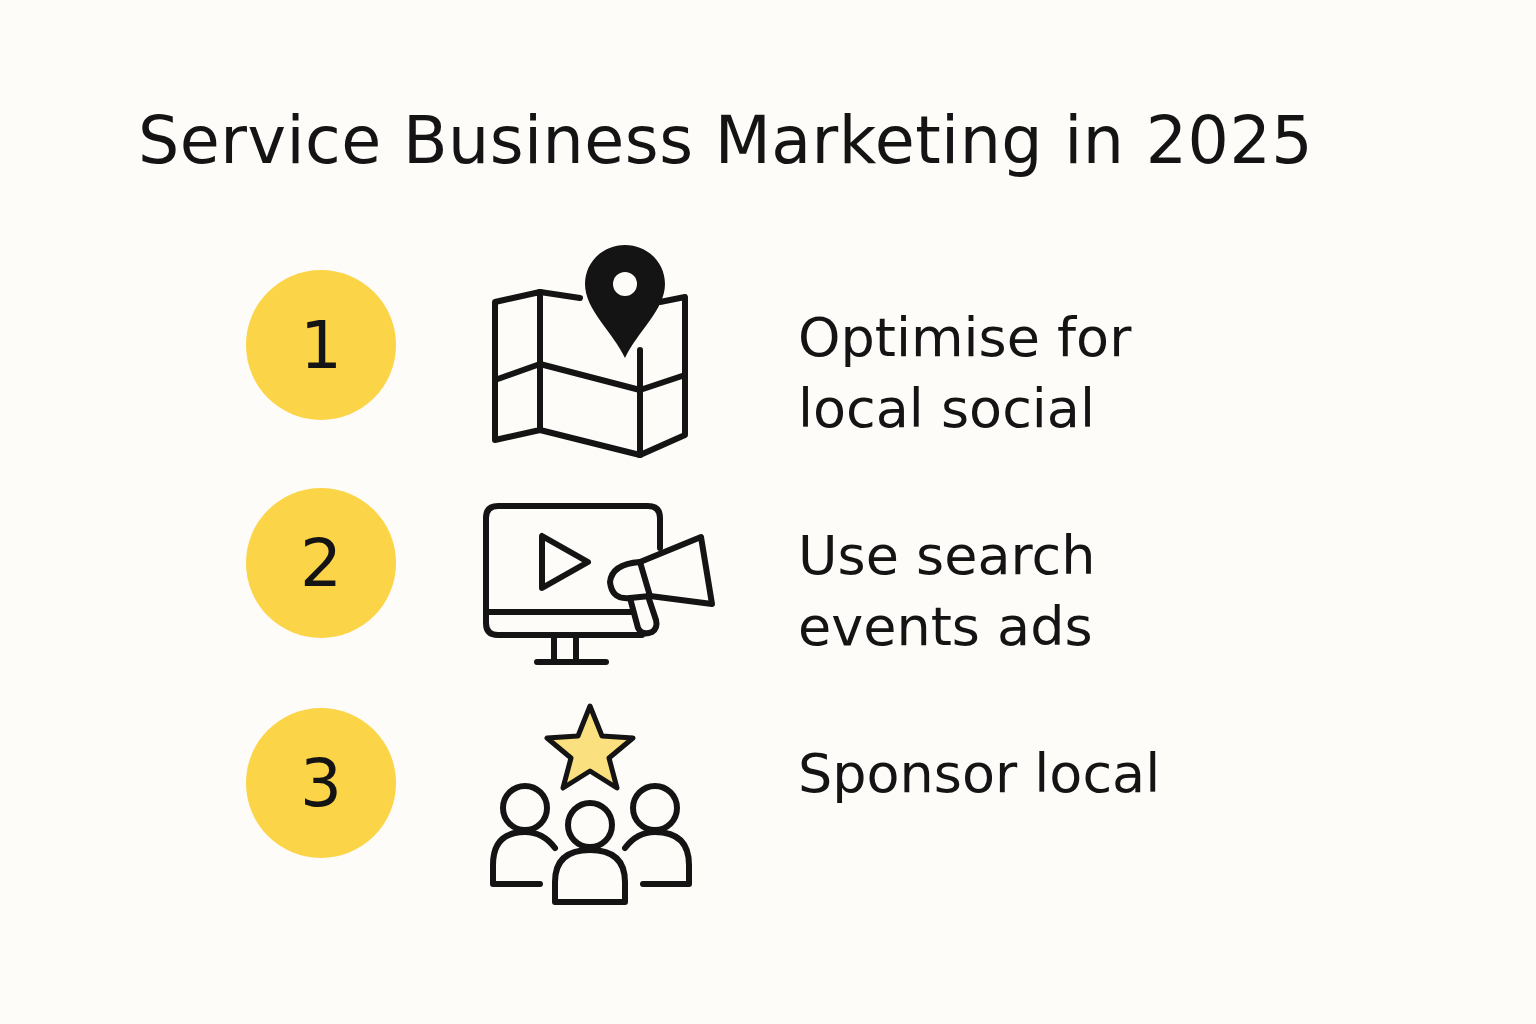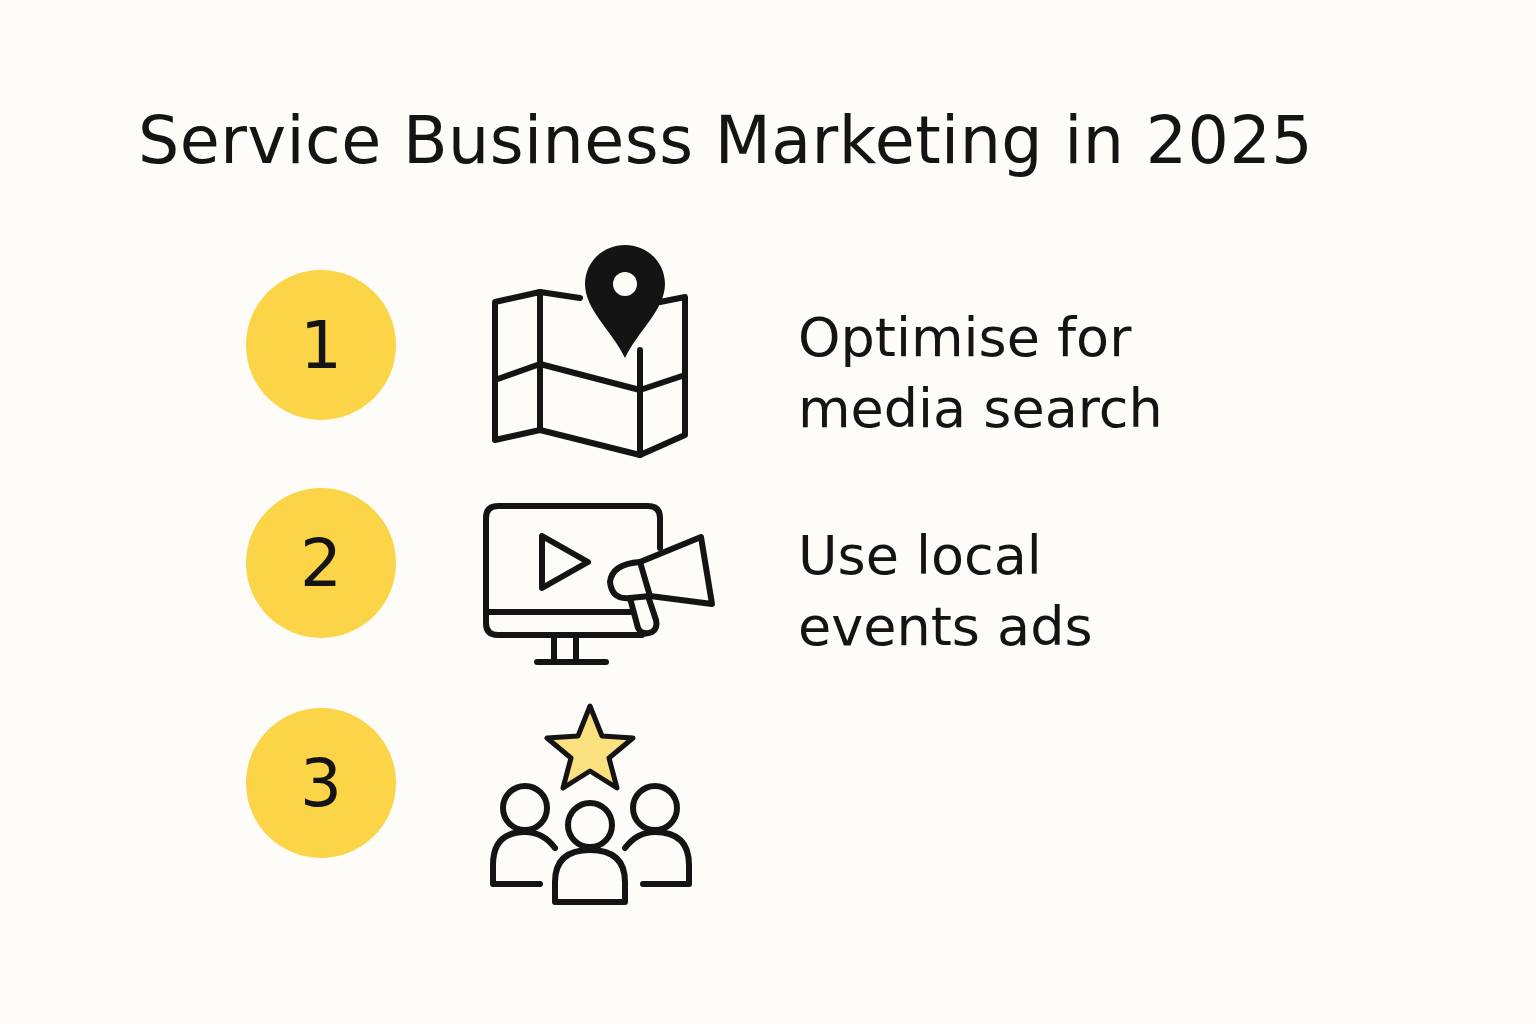--- a/index.html
+++ b/index.html
@@ -58,56 +58,57 @@
       <path d="M55 52 L55 190"></path>
       <path d="M175 62 L200 57 L200 195 L155 215"></path>
       <path d="M155 110 L155 215"></path>
       <path d="M10 140 L55 124 L155 150 L200 135"></path>
     </g>
     <path d="M140 5 C118 5 100 22 100 44 C100 70 128 92 140 118 C152 92 180 70 180 44 C180 22 162 5 140 5 Z" fill="#141414"></path>
     <circle cx="140" cy="44" r="12" fill="#fdfcf8"></circle>
   </svg>
   <div class="label" style="top:302px">
     <div>Optimise for</div>
-    <div>media search</div>
+    <div>local social</div>
   </div>
 </div>
 
 <div>
   <div class="circle" style="top:488px">
     <span>2</span>
   </div>
   <svg class="icon" style="left:480px;top:500px" width="240" height="170" viewBox="0 0 240 170">
     <g fill="none" stroke="#141414" stroke-width="6" stroke-linejoin="round" stroke-linecap="round">
       <path d="M162 135 L18 135 Q6 135 6 123 L6 18 Q6 6 18 6 L168 6 Q180 6 180 18 L180 48"></path>
       <path d="M6 112 L152 112"></path>
       <path d="M62 36 L62 88 L108 62 Z"></path>
       <path d="M74 137 L74 160 M96 137 L96 160"></path>
       <path d="M57 162 L126 162"></path>
       <path d="M160 62 L221 37 L232 104 L170 96 Z"></path>
       <path d="M160 62 Q132 64 130 82 Q132 100 150 98 L170 96"></path>
       <path d="M150 98 L158 128 Q162 136 172 132 Q178 128 176 120 L168 96"></path>
     </g>
   </svg>
   <div class="label" style="top:520px">
-    <div>Use local</div>
+    <div>Use search</div>
     <div>events ads</div>
   </div>
 </div>
 
 <div>
   <div class="circle" style="top:708px">
     <span>3</span>
   </div>
   <svg class="icon" style="left:485px;top:700px" width="215" height="210" viewBox="0 0 215 210">
     <path d="M105 6 L117 36 L148 38 L124 58 L132 88 L105 71 L78 88 L86 58 L62 38 L93 36 Z" fill="#fbe07f" stroke="#141414" stroke-width="5" stroke-linejoin="round"></path>
     <g fill="none" stroke="#141414" stroke-width="6" stroke-linecap="round" stroke-linejoin="round">
       <circle cx="40" cy="108" r="22"></circle>
       <path d="M70 148 Q58 132 40 132 Q8 132 8 165 L8 184 L55 184"></path>
       <circle cx="170" cy="108" r="22"></circle>
       <path d="M140 148 Q152 132 170 132 Q204 132 204 165 L204 184 L158 184"></path>
       <circle cx="105" cy="125" r="22"></circle>
       <path d="M70 202 L70 182 Q70 150 105 150 Q140 150 140 182 L140 202 Z"></path>
     </g>
   </svg>
   <div class="label" style="top:738px">
+    <div>Sponsor local</div>
   </div>
 </div>
 
 </body></html>

